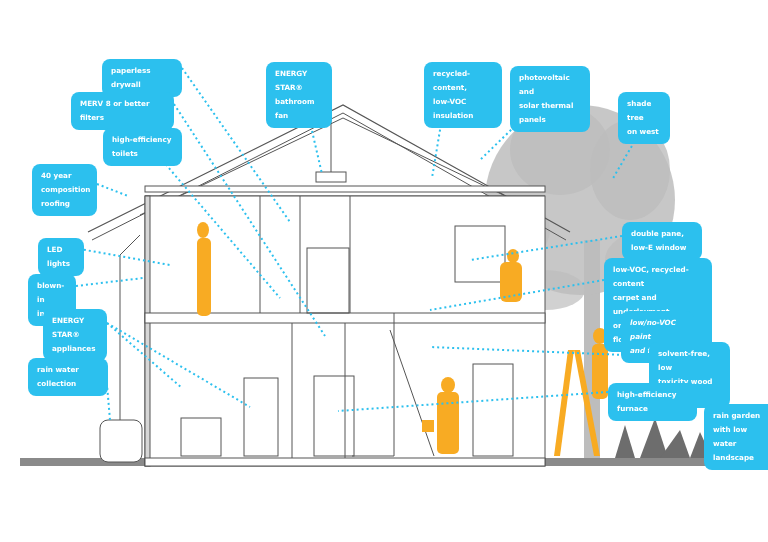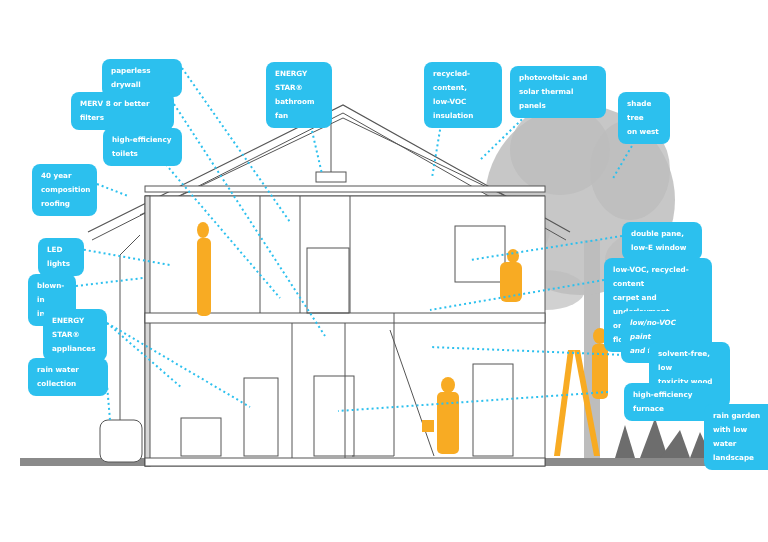--- a/index.html
+++ b/index.html
@@ -100,35 +100,35 @@
 <div class="callout" style="left:71px;top:92px;width:103px;">MERV 8 or better filters</div>
 <div class="callout" style="left:103px;top:128px;width:79px;">high-efficiency
 toilets</div>
 <div class="callout" style="left:32px;top:164px;width:65px;">40 year
 composition
 roofing</div>
 <div class="callout" style="left:266px;top:62px;width:66px;">ENERGY STAR®
 bathroom fan</div>
 <div class="callout" style="left:424px;top:62px;width:78px;">recycled-content,
 low-VOC insulation</div>
-<div class="callout" style="left:510px;top:66px;width:96px;">photovoltaic and
+<div class="callout" style="left:510px;top:66px;width:80px;">photovoltaic and
 solar thermal panels</div>
 <div class="callout" style="left:618px;top:92px;width:52px;">shade tree
 on west</div>
 <div class="callout" style="left:38px;top:238px;width:46px;">LED lights</div>
 <div class="callout" style="left:28px;top:274px;width:48px;">blown-in
 insulation</div>
 <div class="callout" style="left:43px;top:309px;width:64px;">ENERGY STAR®
 appliances</div>
 <div class="callout" style="left:28px;top:358px;width:80px;">rain water collection</div>
 <div class="callout" style="left:622px;top:222px;width:80px;">double pane,
 low-E window</div>
 <div class="callout" style="left:604px;top:258px;width:108px;">low-VOC, recycled-content
 carpet and underlayment
 or hard surface flooring</div>
 <div class="callout" style="left:621px;top:311px;width:73px;font-style:italic;">low/no-VOC paint
 and finishes</div>
 <div class="callout" style="left:649px;top:342px;width:81px;">solvent-free, low
 toxicity wood finish</div>
-<div class="callout" style="left:624px;top:383px;width:89px;">high-efficiency furnace</div>
+<div class="callout" style="left:608px;top:383px;width:89px;">high-efficiency furnace</div>
 <div class="callout" style="left:704px;top:404px;width:78px;">rain garden
 with low water
 landscape</div>
 
 </body></html>

